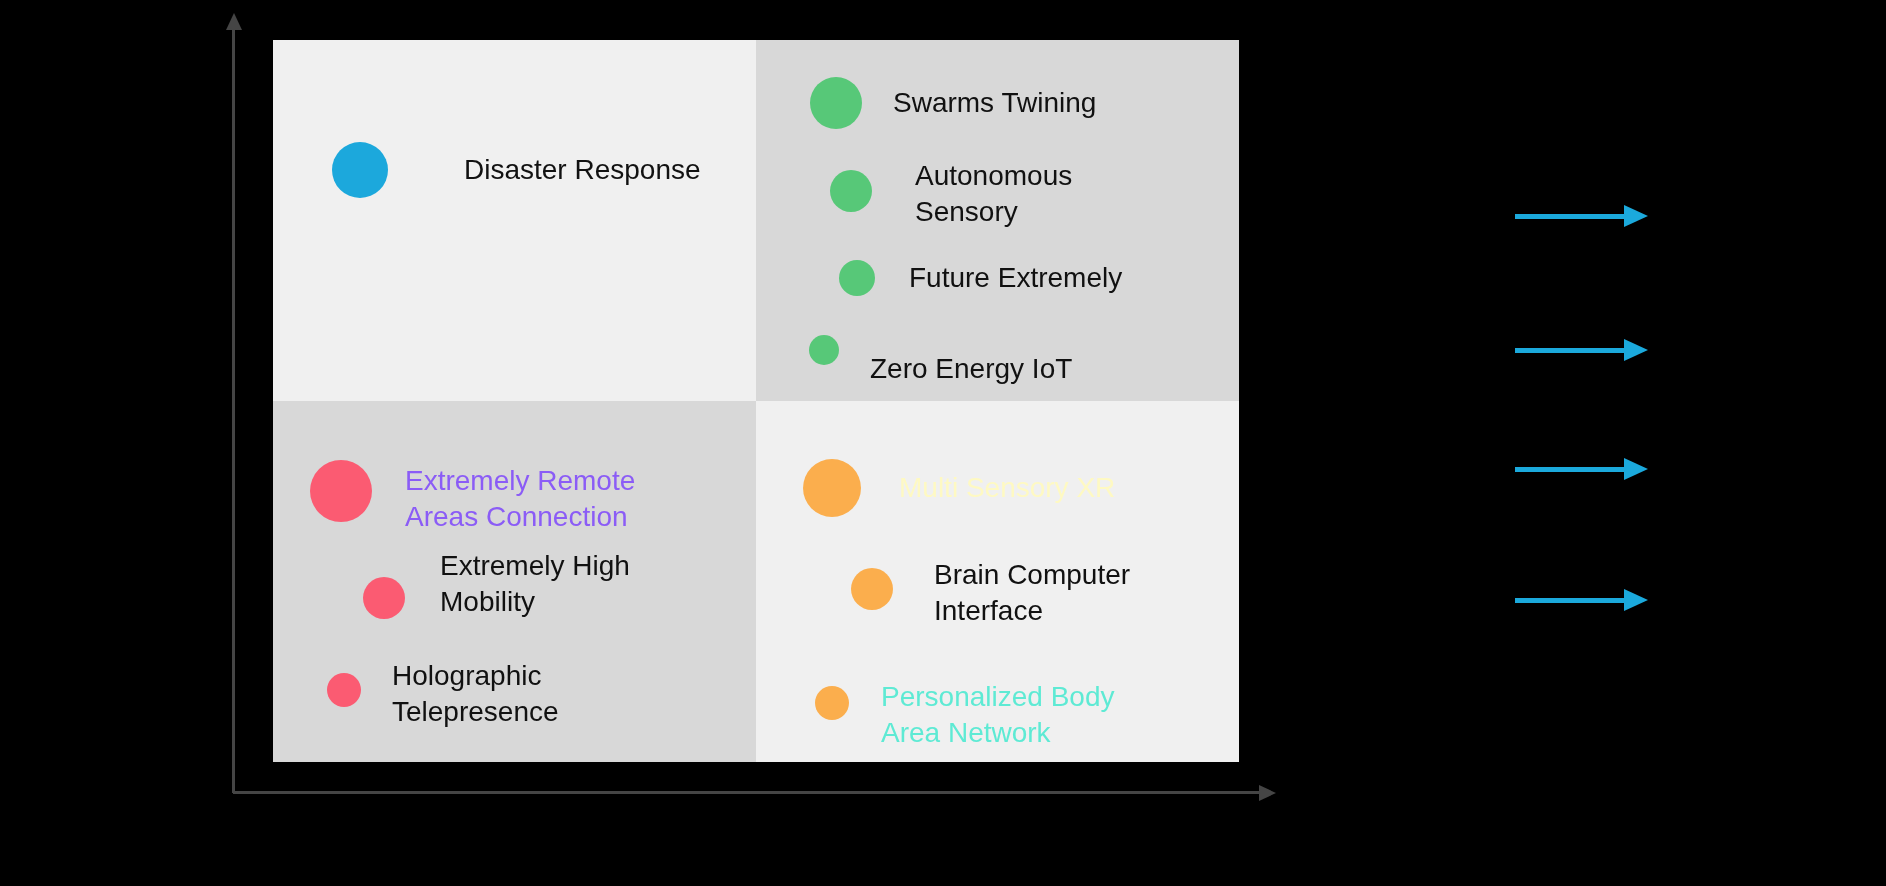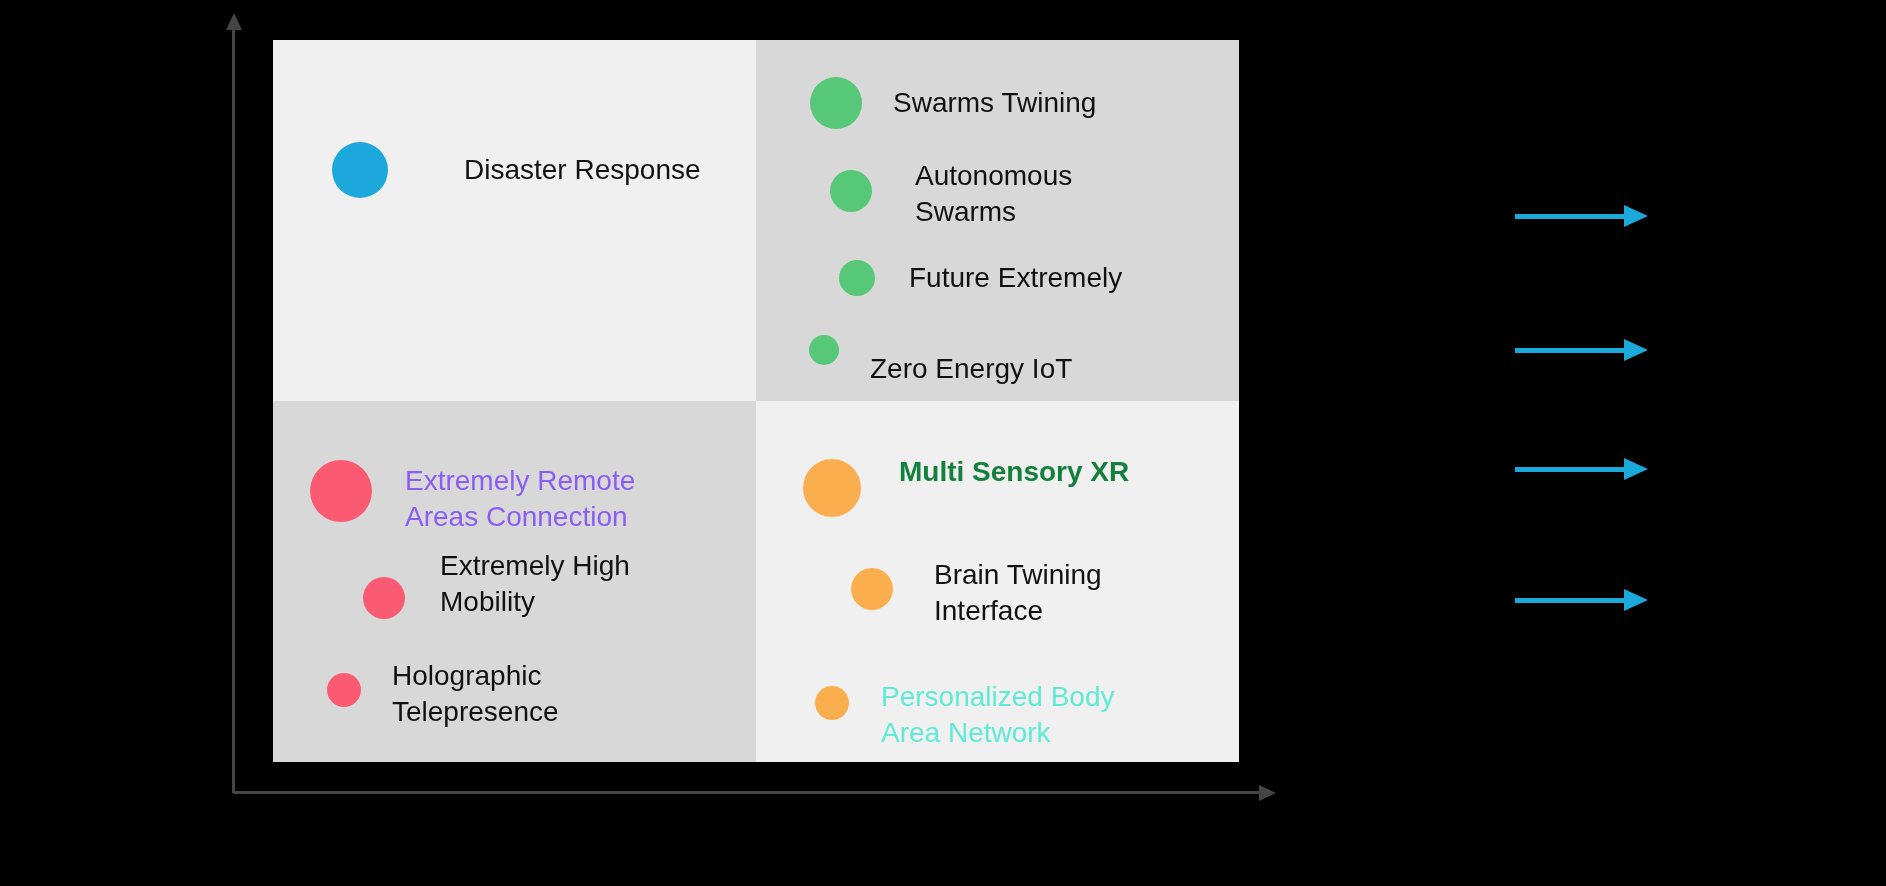--- a/index.html
+++ b/index.html
@@ -94,38 +94,38 @@
     <div class="quad" id="quad-br" style="background: rgb(240, 240, 240);"></div>
   </div>
 
   <div id="bubbles">
       <div class="bubble" style="left: 332px; top: 142px; width: 56px; height: 56px; background: rgb(28, 168, 220);"></div>
       <div class="bubble-label" style="left: 428px; top: 170px; color: rgb(17, 17, 17); margin-left: 36px;">Disaster Response</div>
       <div class="bubble" style="left: 810px; top: 77px; width: 52px; height: 52px; background: rgb(87, 200, 120);"></div>
       <div class="bubble-label" style="left: 893px; top: 103px; color: rgb(17, 17, 17);">Swarms Twining</div>
       <div class="bubble" style="left: 830px; top: 170px; width: 42px; height: 42px; background: rgb(87, 200, 120);"></div>
       <div class="bubble-label" style="left: 915px; top: 194px; color: rgb(17, 17, 17);">Autonomous
-Swarms</div>
+Sensory</div>
       <div class="bubble" style="left: 839px; top: 260px; width: 36px; height: 36px; background: rgb(87, 200, 120);"></div>
       <div class="bubble-label" style="left: 909px; top: 278px; color: rgb(17, 17, 17);">Future Extremely</div>
       <div class="bubble" style="left: 809px; top: 335px; width: 30px; height: 30px; background: rgb(87, 200, 120);"></div>
       <div class="bubble-label" style="left: 870px; top: 350px; color: rgb(17, 17, 17); margin-top: 19px;">Zero Energy IoT</div>
       <div class="bubble" style="left: 310px; top: 460px; width: 62px; height: 62px; background: rgb(251, 91, 114);"></div>
       <div class="bubble-label" style="left: 405px; top: 499px; color: #8b5cf6;">Extremely Remote
 Areas Connection</div>
       <div class="bubble" style="left: 363px; top: 577px; width: 42px; height: 42px; background: rgb(251, 91, 114);"></div>
       <div class="bubble-label" style="left: 440px; top: 584px; color: rgb(17, 17, 17);">Extremely High
 Mobility</div>
       <div class="bubble" style="left: 327px; top: 673px; width: 34px; height: 34px; background: rgb(251, 91, 114);"></div>
       <div class="bubble-label" style="left: 392px; top: 694px; color: rgb(17, 17, 17);">Holographic
 Telepresence</div>
       <div class="bubble" style="left: 803px; top: 459px; width: 58px; height: 58px; background: rgb(251, 174, 77);"></div>
-      <div class="bubble-label" style="left: 899px; top: 472px; color: #15803d; font-weight: bold;">Multi Sensory XR</div>
+      <div class="bubble-label" style="left: 899px; top: 488px; color: #fef9c3;">Multi Sensory XR</div>
       <div class="bubble" style="left: 851px; top: 568px; width: 42px; height: 42px; background: rgb(251, 174, 77);"></div>
-      <div class="bubble-label" style="left: 934px; top: 593px; color: rgb(17, 17, 17);">Brain Twining
+      <div class="bubble-label" style="left: 934px; top: 593px; color: rgb(17, 17, 17);">Brain Computer
 Interface</div>
       <div class="bubble" style="left: 815px; top: 686px; width: 34px; height: 34px; background: rgb(251, 174, 77);"></div>
       <div class="bubble-label" style="left: 881px; top: 715px; color: #5eead4;">Personalized Body
 Area Network</div>
     </div>
 
   <div id="side-arrows">
       <div class="side-arrow-shaft" style="left: 1515px; width: 113px; top: 214px; background: rgb(27, 169, 220);"></div>
       <div class="side-arrow-head" style="left: 1624px; top: 205px; border-left: 24px solid rgb(27, 169, 220);"></div>
       <div class="side-arrow-shaft" style="left: 1515px; width: 113px; top: 348px; background: rgb(27, 169, 220);"></div>

